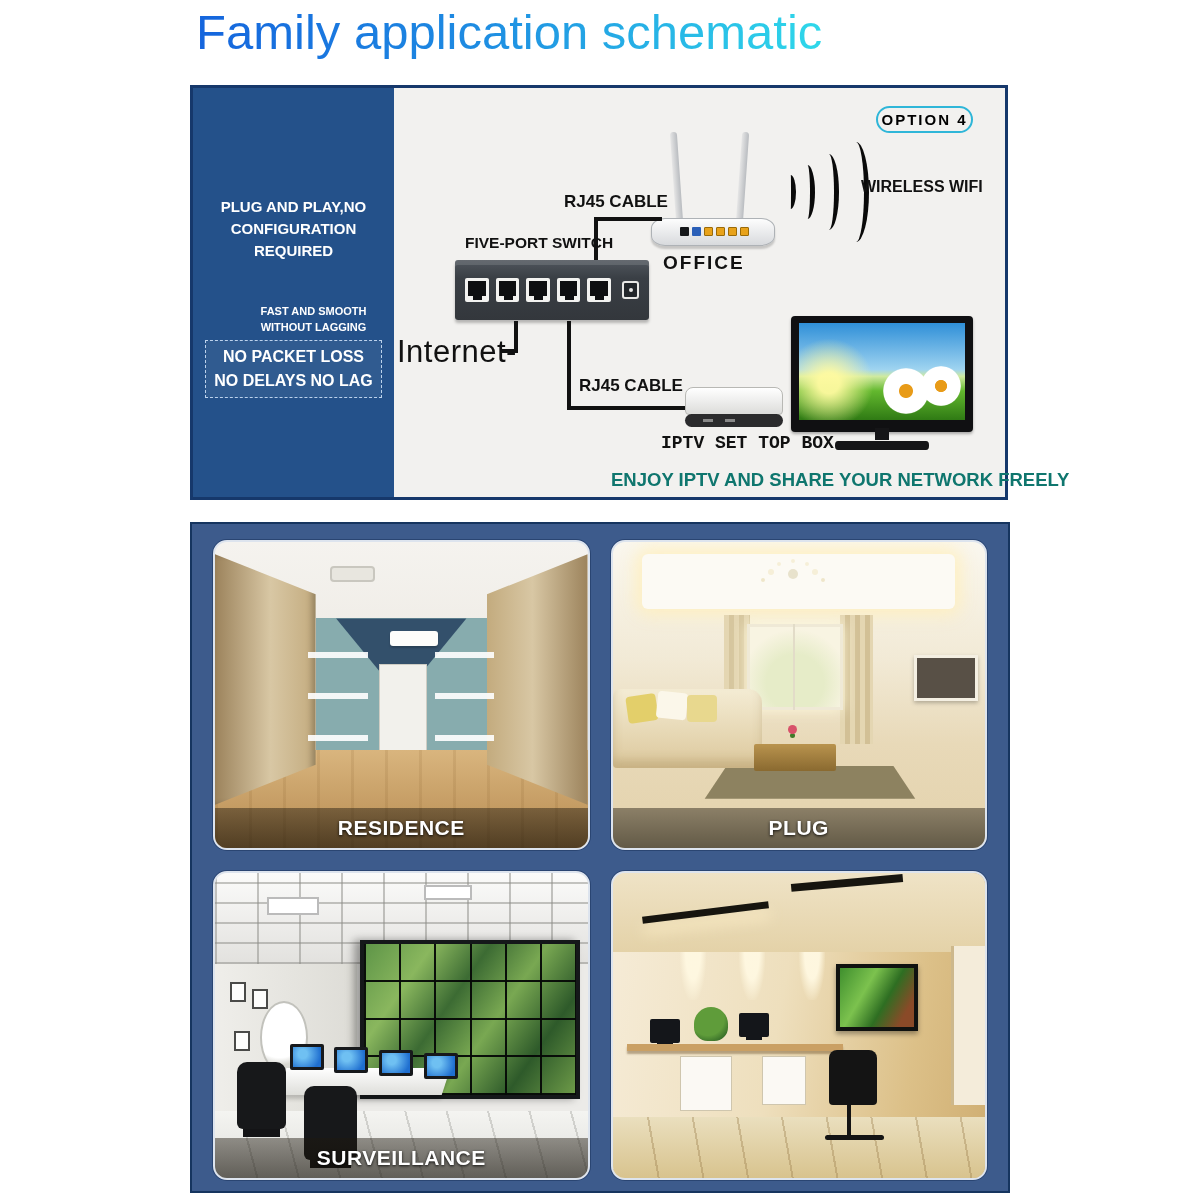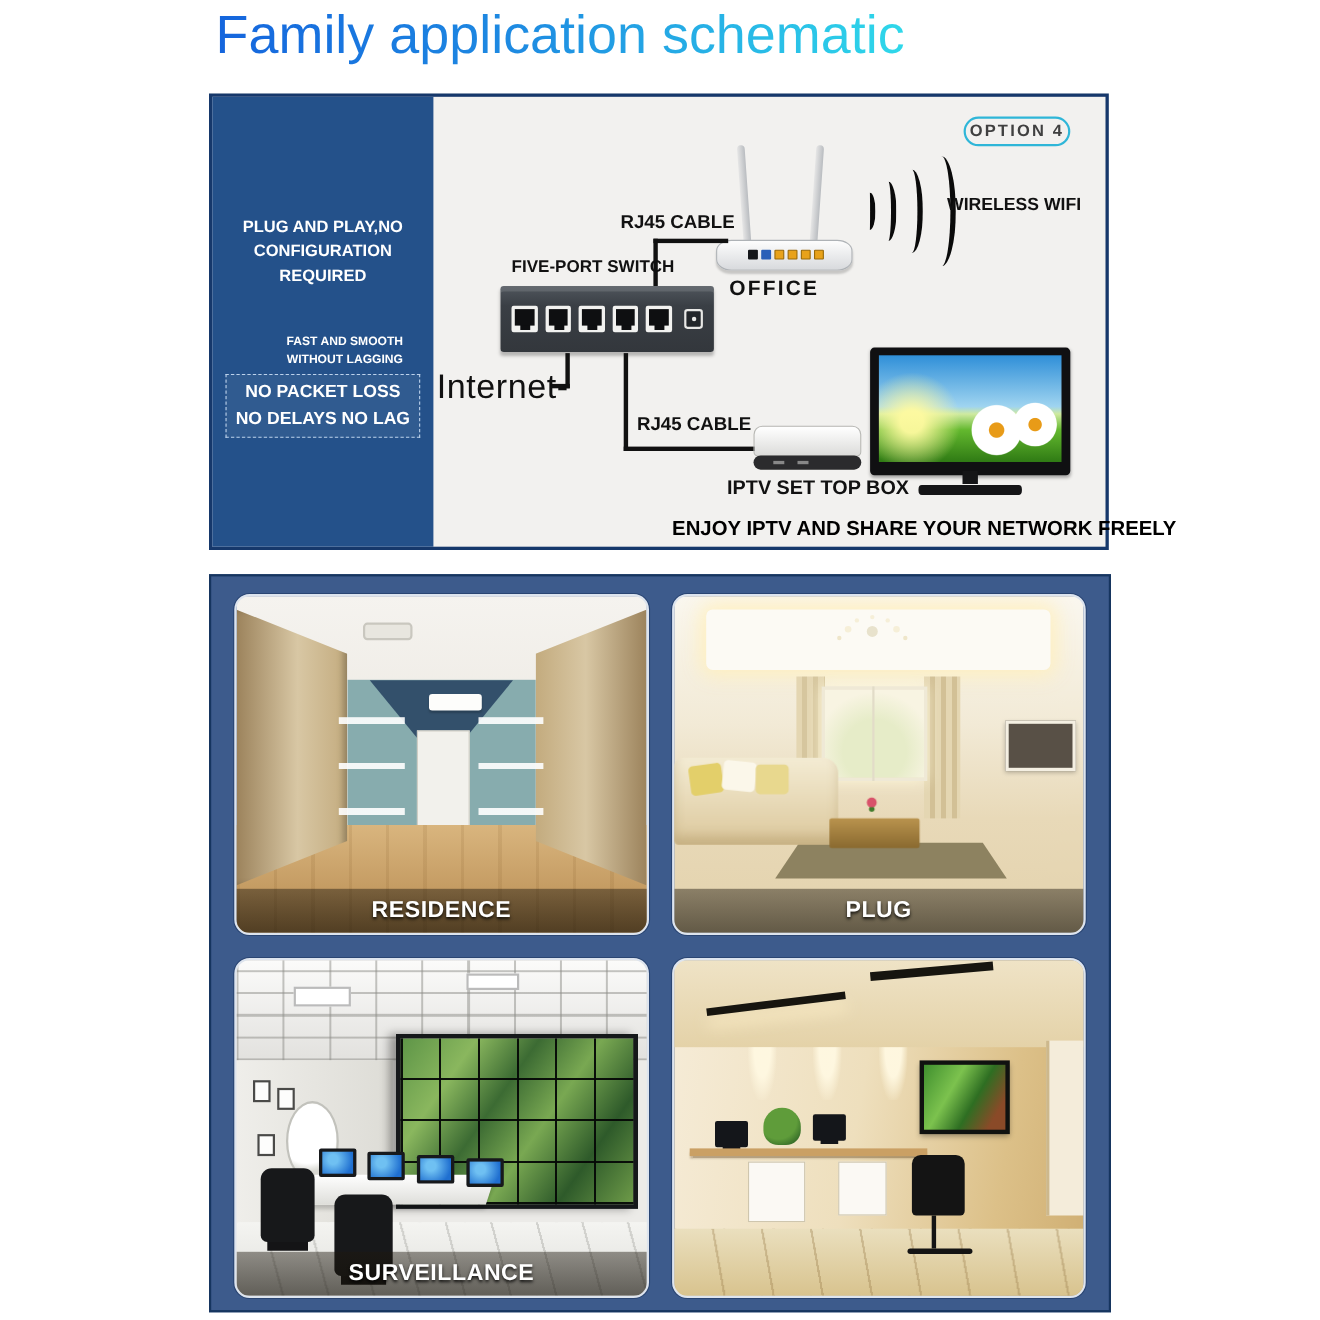--- a/index.html
+++ b/index.html
@@ -30,21 +30,21 @@
     border:1px dashed #bcd2ec; background:rgba(255,255,255,0.06);
     font-weight:bold; font-size:16px; line-height:1.5;
   }
 
   .dlabel { position:absolute; font-weight:bold; color:#111; font-size:16px; white-space:nowrap; }
   .line { position:absolute; background:#111; }
 
   
   .option-pill {
     position:absolute; left:683px; top:18px; width:97px; height:27px;
-    border:2px solid #2fb6d8; border-radius:15px; color:#404040;
+    border:2px solid #2fb6d8; border-radius:15px; color:#000000;
     font-weight:bold; font-size:15px; letter-spacing:2px;
     display:flex; align-items:center; justify-content:center;
   }
 
   
   .router { position:absolute; left:458px; top:40px; width:124px; height:120px; }
   .antenna { position:absolute; bottom:24px; width:7px; height:92px; background:linear-gradient(90deg,#e6e6e6,#b9bcc0); border-radius:4px 4px 2px 2px; }
   .ant-l { left:22px; transform:rotate(-4deg); }
   .ant-r { left:88px; transform:rotate(4deg); }
   .router-body {
@@ -97,21 +97,21 @@
       linear-gradient(#2f8fd8 0%, #9fd4f0 48%, #cfeaa0 55%, #63b82e 70%, #2f7a14 100%);
   }
   .daisy { position:absolute; border-radius:50%;
     background:radial-gradient(circle, #e89b18 0 20%, #ffffff 23% 68%, rgba(255,255,255,0.25) 72%, transparent 76%); }
   .d1 { right:36px; bottom:6px; width:46px; height:46px; }
   .d2 { right:4px; bottom:14px; width:40px; height:40px; }
   .tv-neck { position:absolute; left:84px; bottom:12px; width:14px; height:12px; background:#151517; }
   .tv-base { position:absolute; left:44px; bottom:2px; width:94px; height:9px; background:#151517; border-radius:3px/4px; }
 
   .tagline { position:absolute; left:418px; top:381px; width:392px; text-align:left;
-    color:#000000; font-weight:bold; font-size:18.5px; white-space:nowrap; }
+    color:#0f766e; font-weight:bold; font-size:18.5px; white-space:nowrap; }
 
   
   .gallery {
     position:absolute; left:190px; top:522px; width:820px; height:671px;
     background:#3d5b8c; border:2px solid #16355f;
     display:grid; grid-template-columns:1fr 1fr; grid-template-rows:1fr 1fr;
     gap:21px; padding:16px 21px 11px 21px;
   }
   .photo {
     position:relative; border-radius:14px; overflow:hidden;
@@ -295,21 +295,21 @@
     <div class="line" style="left:374px; top:318px; width:122px; height:4px;"></div>
     <div class="dlabel" style="left:386px; top:288px; font-size:17px;">RJ45 CABLE</div>
 
     <div class="stb">
       <div class="stb-top"></div>
       <div class="stb-base">
         <div class="stb-dot" style="left:18px;"></div>
         <div class="stb-dot" style="left:40px;"></div>
       </div>
     </div>
-    <div class="dlabel" style="left:468px; top:345px; font-size:18px;">IPTV SET TOP BOX</div>
+    <div class="dlabel" style="left:468px; top:345px; font-size:18px;font-family:Liberation Mono, monospace;">IPTV SET TOP BOX</div>
 
     <div class="tv">
       <div class="tv-bezel">
         <div class="tv-screen">
           <div class="daisy d1"></div>
           <div class="daisy d2"></div>
         </div>
       </div>
       <div class="tv-neck"></div>
       <div class="tv-base"></div>

